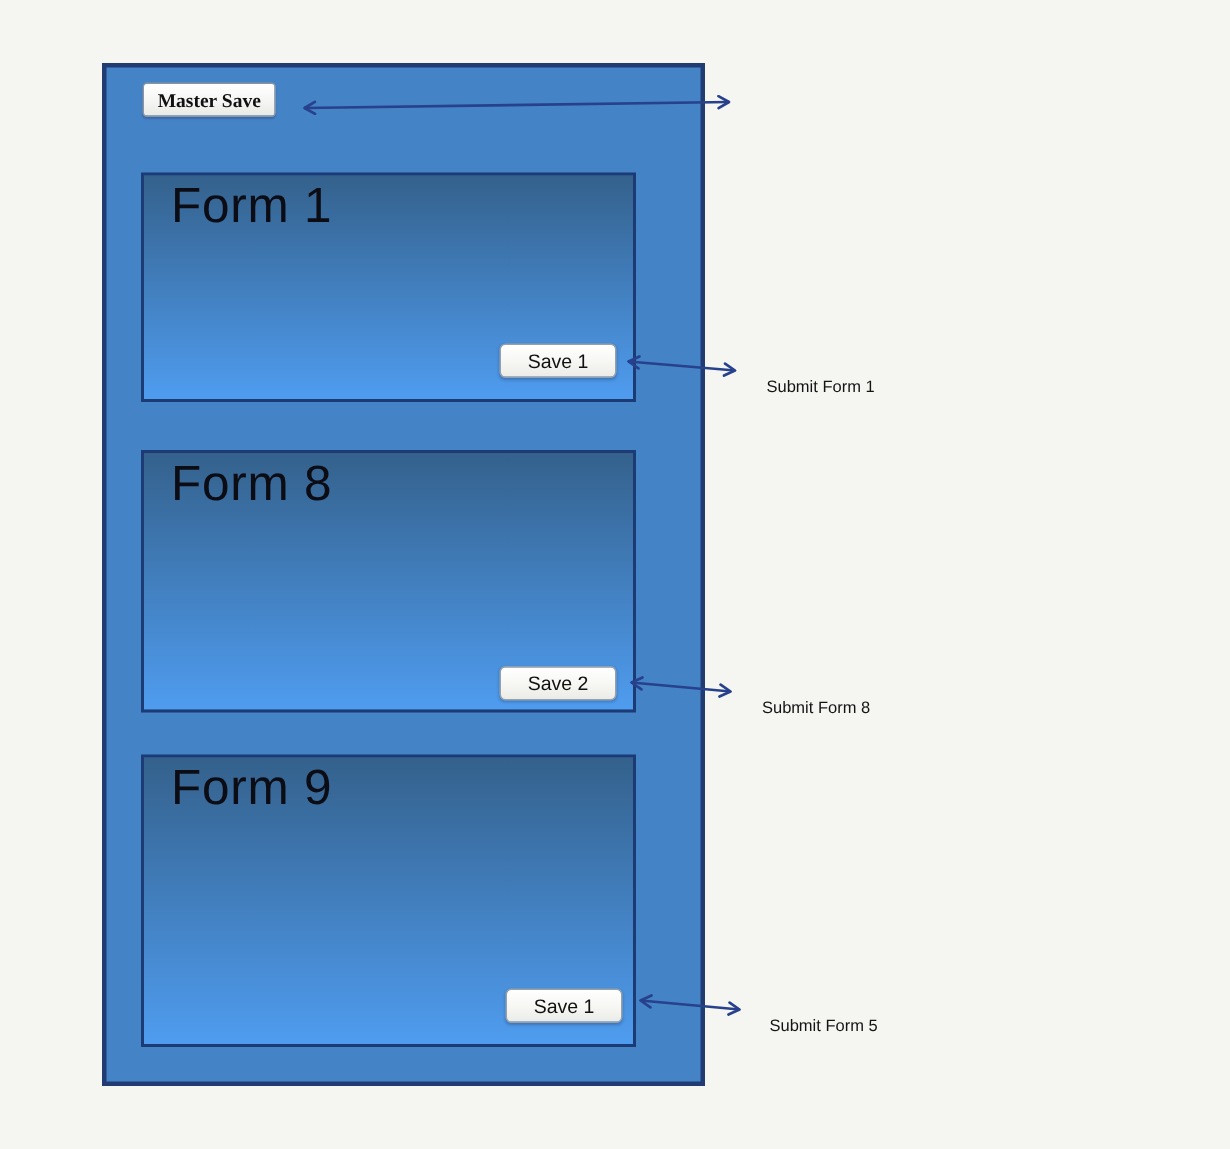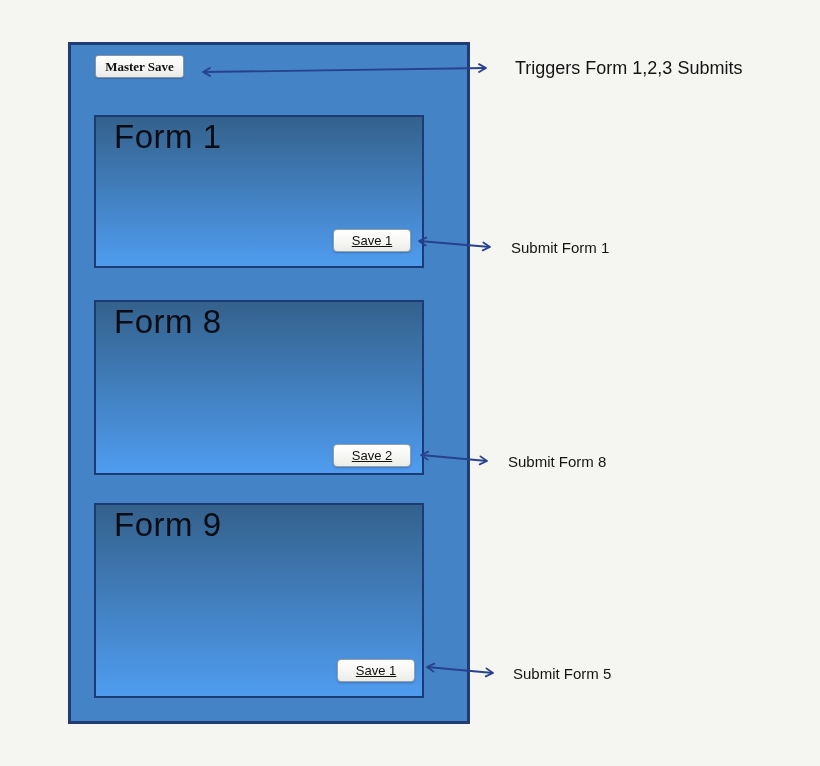--- a/index.html
+++ b/index.html
@@ -68,21 +68,20 @@
     background: linear-gradient(to bottom, #ffffff 0%, #f6f6f3 55%, #ebebe7 100%);
     border: 1px solid #96a0aa;
     border-radius: 4px;
     font-family: "Liberation Sans", sans-serif;
     font-size: 13px;
     color: #111;
     text-align: center;
     padding: 0;
     cursor: pointer;
     box-shadow: 0 1px 2px rgba(20,40,80,0.3);
-    text-decoration: underline;
   }
   .form-1 .save-btn { right: 11px; bottom: 14px; }
   .form-2 .save-btn { right: 11px; bottom: 6px;  }
   .form-3 .save-btn { right: 7px;  bottom: 14px; }
 
   
   .arrow-overlay {
     position: absolute;
     left: 0; top: 0;
     width: 820px; height: 766px;
@@ -93,21 +92,21 @@
   .note {
     position: absolute;
     color: #141414;
     white-space: nowrap;
   }
   .note-master {
     left: 515px; top: 58px;
     font-size: 18px;
     line-height: 21px;
   }
-  .note-save { font-size: 15px; line-height: 17px; }
+  .note-save { font-size: 11px; line-height: 17px; margin-top: 11px; }
   .note-1 { left: 511px; top: 239px; }
   .note-2 { left: 508px; top: 453px; }
   .note-3 { left: 513px; top: 665px; }
 </style>
 </head>
 <body>
 
 <div class="stage">
 
   <div class="master-panel">
@@ -136,21 +135,20 @@
       <marker id="ah" markerWidth="14" markerHeight="14" refX="9" refY="5" orient="auto-start-reverse" markerUnits="userSpaceOnUse">
         <path d="M2,1 L9,5 L2,9" fill="none" stroke="#27418c" stroke-width="1.8" stroke-linecap="round" stroke-linejoin="round"></path>
       </marker>
     </defs>
     <line x1="203" y1="72" x2="486" y2="68" stroke="#27418c" stroke-width="1.8" marker-start="url(#ah)" marker-end="url(#ah)"></line>
     <line x1="419" y1="241" x2="490" y2="247" stroke="#27418c" stroke-width="1.8" marker-start="url(#ah)" marker-end="url(#ah)"></line>
     <line x1="421" y1="455" x2="487" y2="461" stroke="#27418c" stroke-width="1.8" marker-start="url(#ah)" marker-end="url(#ah)"></line>
     <line x1="427" y1="667" x2="493" y2="673" stroke="#27418c" stroke-width="1.8" marker-start="url(#ah)" marker-end="url(#ah)"></line>
   </svg>
 
-  <div class="note note-master">Triggers Form 1,2,3 Submits</div>
 
   <div class="note note-save note-1">Submit Form 1</div>
 
   <div class="note note-save note-2">Submit Form 8</div>
 
   <div class="note note-save note-3">Submit Form 5</div>
 
 </div>
 
 </body></html>

